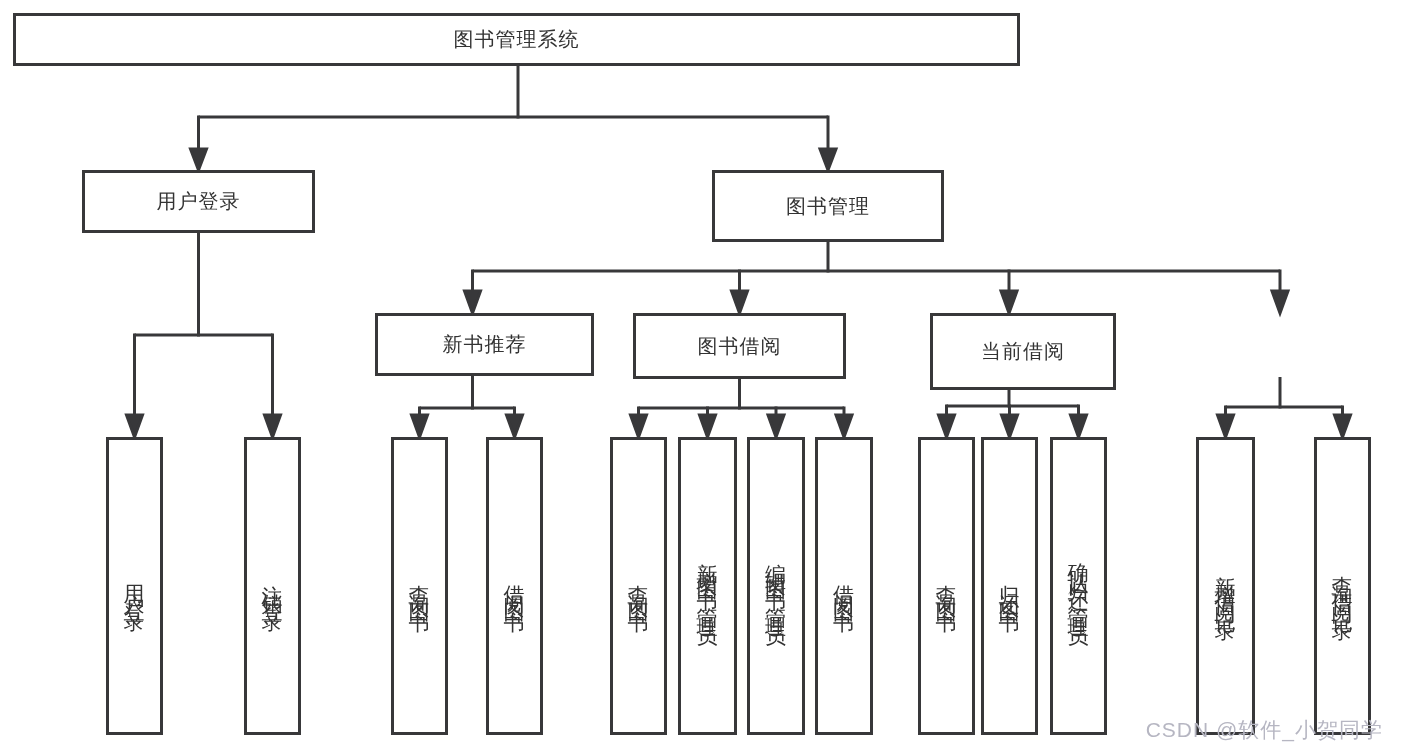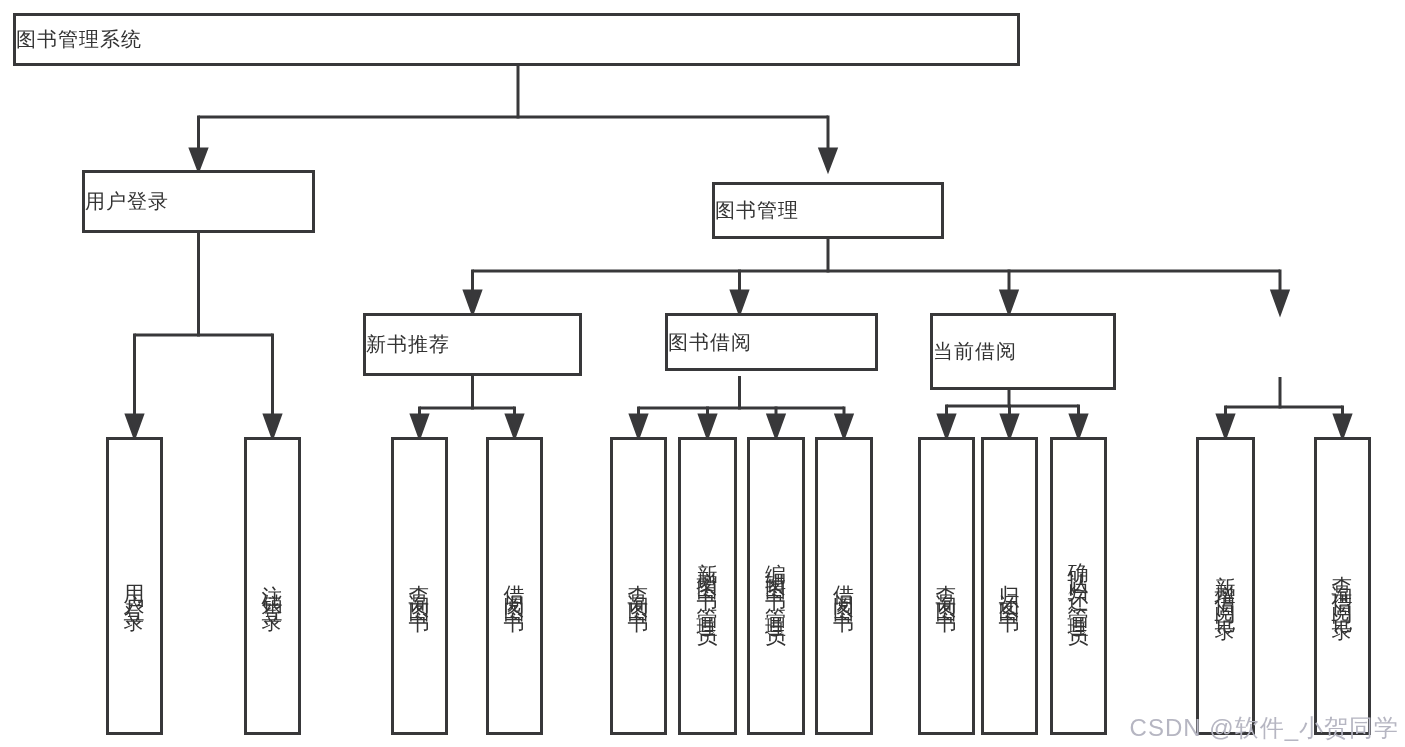--- a/index.html
+++ b/index.html
@@ -16,20 +16,21 @@
     left: 0; top: 0;
     pointer-events: none;
   }
   .node {
     position: absolute;
     box-sizing: border-box;
     border: 3px solid #38383a;
     background: #ffffff;
     display: flex;
     align-items: center;
+    justify-content: center;
     color: #333333;
     font-size: 20px;
     letter-spacing: 1px;
     white-space: nowrap;
   }
   .leaf {
     position: absolute;
     box-sizing: border-box;
     border: 3px solid #38383a;
     background: #ffffff;
@@ -41,23 +42,23 @@
   .leaf span {
     writing-mode: vertical-rl;
     text-orientation: mixed;
     font-size: 21px;
     line-height: 1;
     letter-spacing: 9px;
     color: #333333;
   }
   .watermark {
     position: absolute;
-    right: 6px;
+    right: 22px;
     bottom: 3px;
-    font-size: 24px;
+    font-size: 21px;
     color: #b6b6c2;
     letter-spacing: 1px;
     z-index: 10;
     white-space: nowrap;
   }
 </style>
 </head>
 <body>
 
 <div class="canvas">
@@ -138,28 +139,28 @@
     </g>
   </svg>
 
   <div class="node" style="left:13px; top:13px; width:1007px; height:53px;">
     <span>图书管理系统</span>
   </div>
 
   <div class="node" style="left:82px; top:170px; width:233px; height:63px;">
     <span>用户登录</span>
   </div>
-  <div class="node" style="left:712px; top:182px; width:232px; height:57px;">
+  <div class="node" style="left:712px; top:170px; width:232px; height:72px;">
     <span>图书管理</span>
   </div>
 
-  <div class="node" style="left:363px; top:313px; width:219px; height:63px;">
+  <div class="node" style="left:375px; top:313px; width:219px; height:63px;">
     <span>新书推荐</span>
   </div>
-  <div class="node" style="left:633px; top:313px; width:213px; height:58px;margin-left:32px;">
+  <div class="node" style="left:633px; top:313px; width:213px; height:66px;">
     <span>图书借阅</span>
   </div>
   <div class="node" style="left:930px; top:313px; width:186px; height:77px;">
     <span>当前借阅</span>
   </div>
 
   <div class="leaf" style="left:106px; top:437px; width:57px; height:298px;">
     <span>用户登录</span>
   </div>
   <div class="leaf" style="left:244px; top:437px; width:57px; height:298px;">

